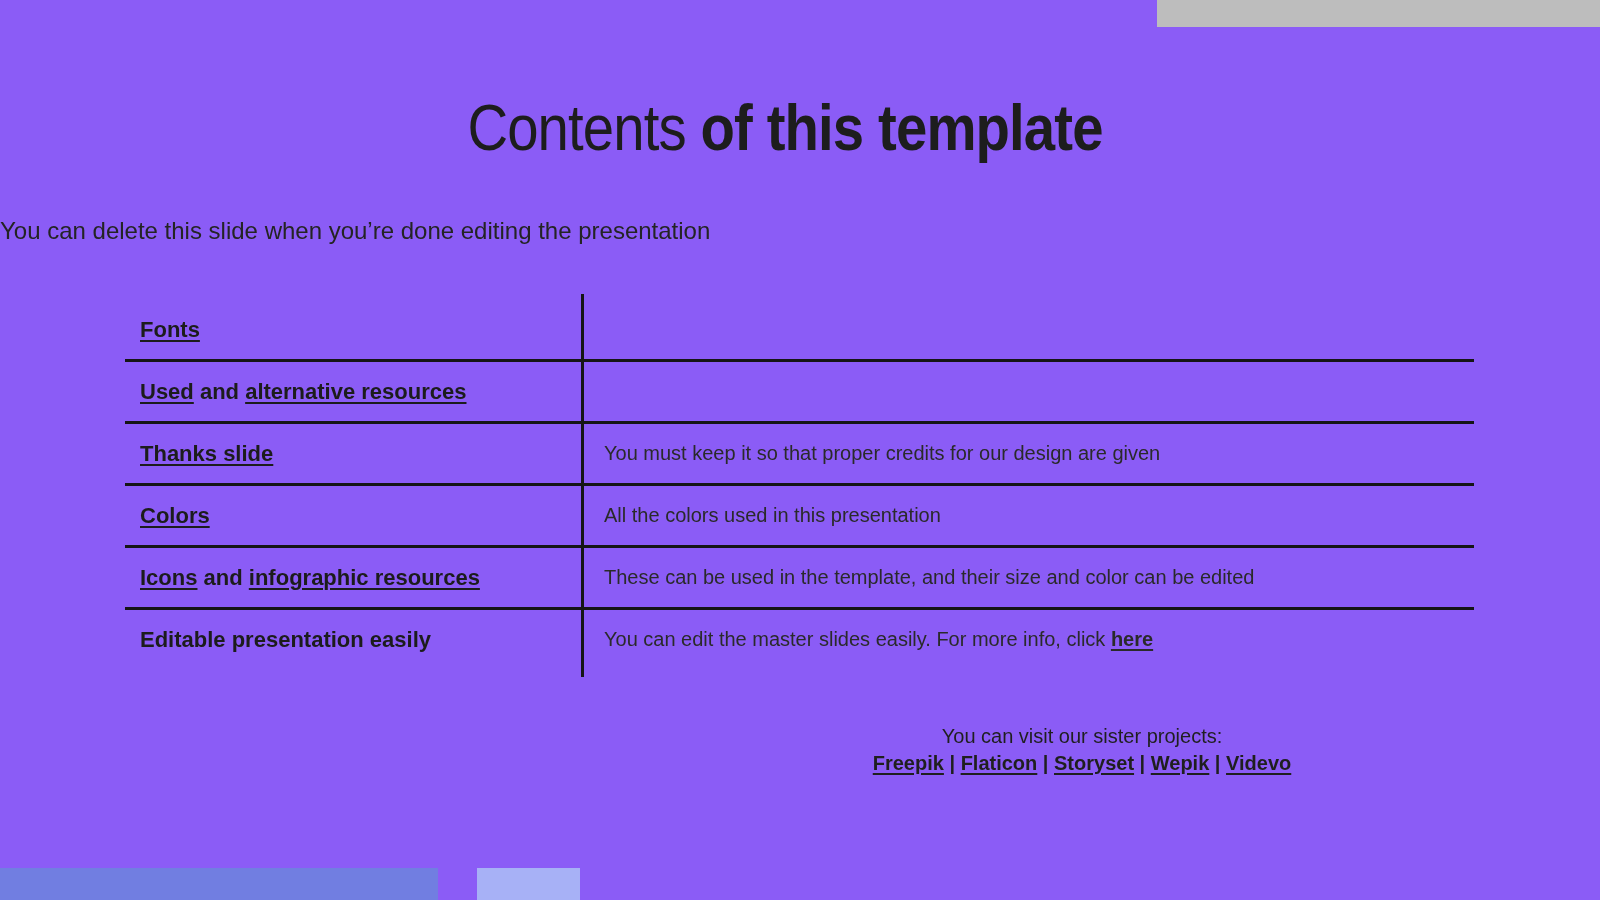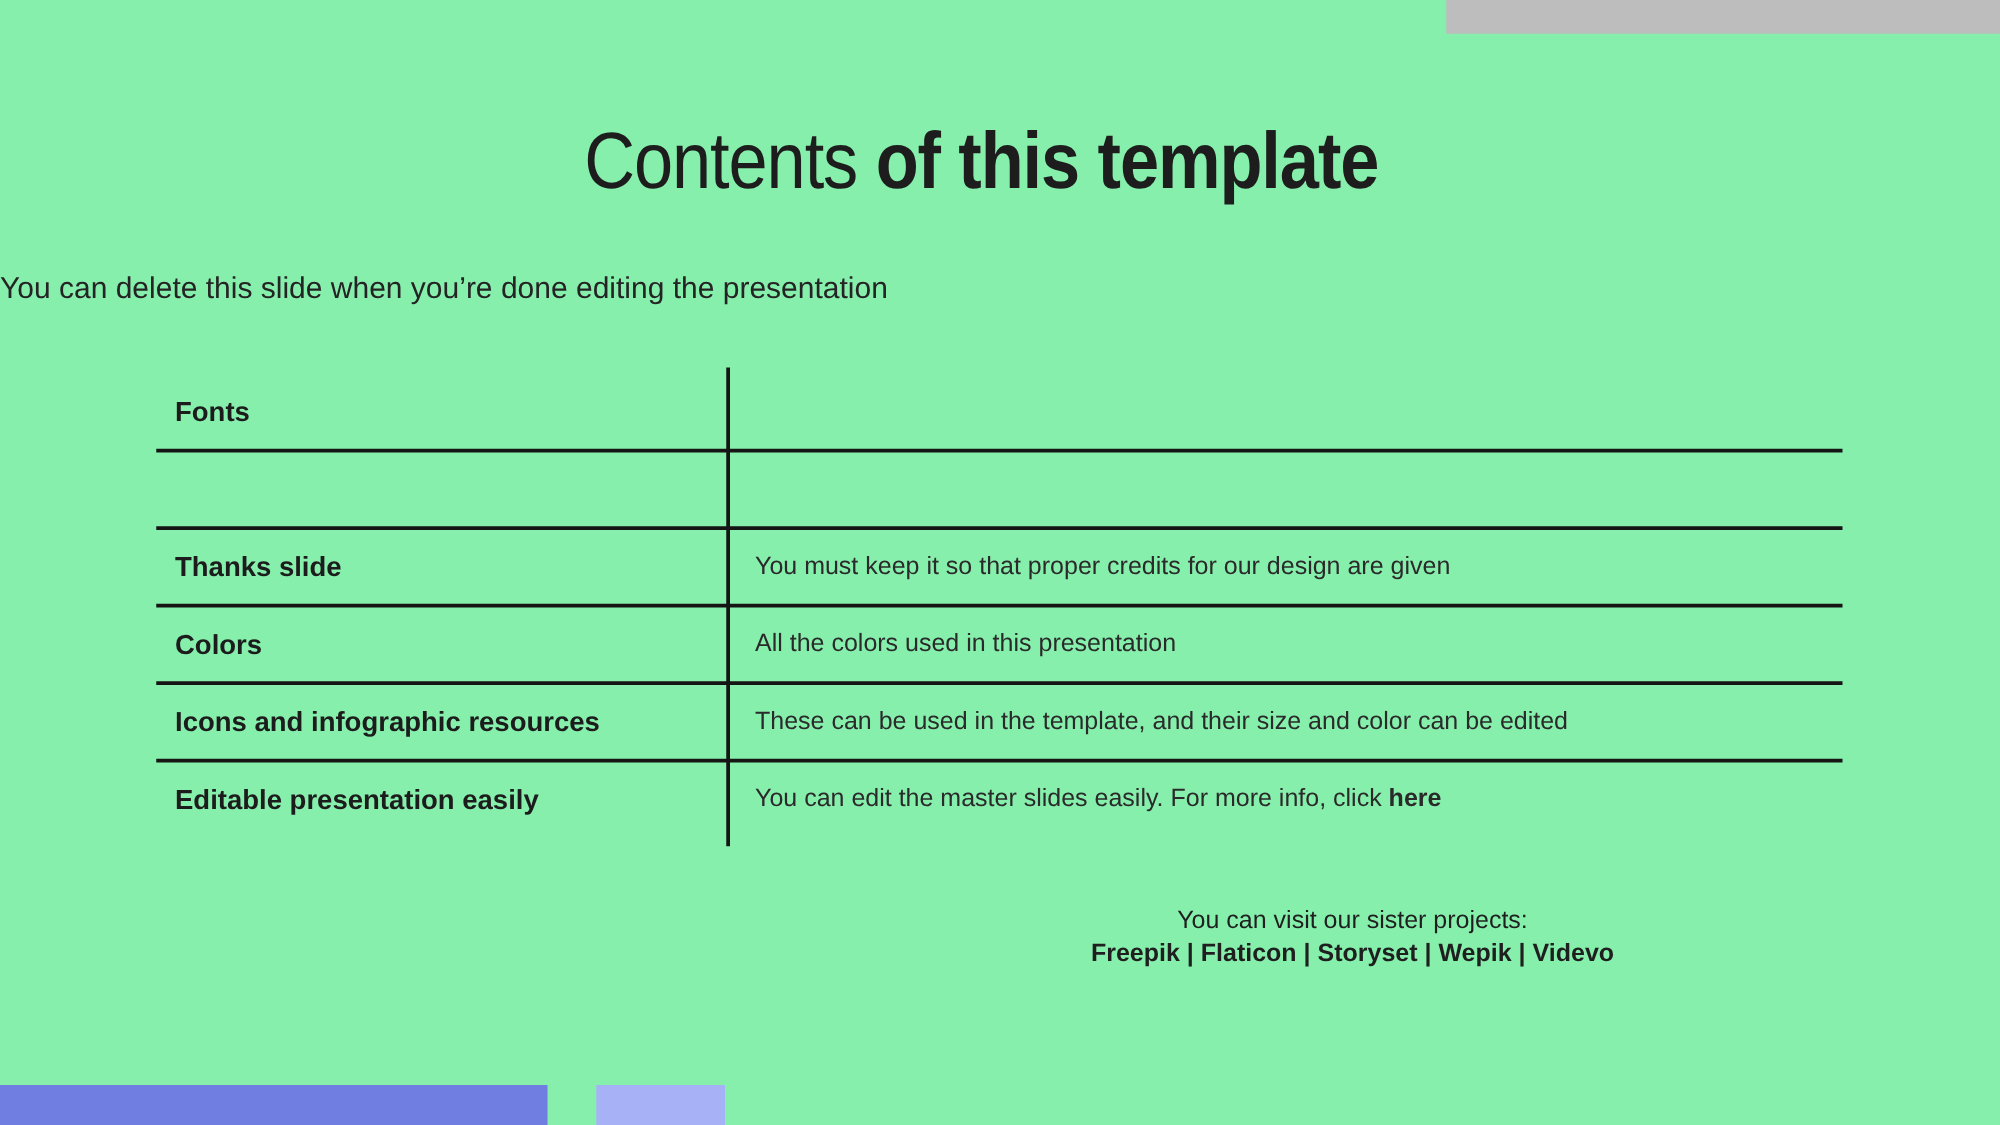--- a/index.html
+++ b/index.html
@@ -1,17 +1,17 @@
 <!DOCTYPE html>
 <html><head>
 <meta charset="utf-8">
 <style>
   html,body { margin:0; padding:0; background:#ffffff; }
   .slide {
-    position:relative; width:1600px; height:900px; background:#86efac;
+    position:relative; width:1600px; height:900px; background:#8b5cf6;
     font-family:"Liberation Sans", sans-serif; color:#1f1f1f; overflow:hidden;
   }
   
   .bar { position:absolute; }
   .bar-top-right   { top:0; left:1157px; width:443px; height:27px; }
   .bar-bottom-main { top:868px; left:0; width:438px; height:32px; }
   .bar-bottom-sec  { top:868px; left:477px; width:103px; height:32px; }
 
   
   .title {
@@ -40,21 +40,21 @@
   }
   .cell-desc {
     flex:1 1 auto; box-sizing:border-box;
     padding:6px 90px 6px 21px;
     font-size:20px; line-height:27px; color:#2a2a2a;
   }
   .v-divider {
     position:absolute; left:456px; top:-6px; width:3px; height:calc(100% + 14px);
     background:#151515;
   }
-  .u { text-decoration-thickness:2px; text-underline-offset:3px; }
+  .u { text-decoration:underline; text-decoration-thickness:2px; text-underline-offset:3px; }
   .b { font-weight:700; }
 
   
   .footer-block { position:absolute; top:723px; width:600px; text-align:center; font-size:20px; line-height:27px; }
   .footer-info   { left:187px; }
   .footer-sister { left:782px; }
   .footer-links { font-weight:700; }
   .footer-links .u { cursor:pointer; }
 </style>
 </head>
@@ -68,20 +68,21 @@
 
   <div class="subtitle">You can delete this slide when you’re done editing the presentation</div>
 
   <div class="ctable">
     <div class="v-divider"></div>
 
   <div class="t-row">
         <div class="cell-label"><span class="u">Fonts</span></div>
       </div>
       <div class="t-row">
+        <div class="cell-label"><span class="u">Used</span><span> and </span><span class="u">alternative resources</span></div>
       </div>
       <div class="t-row">
         <div class="cell-label"><span class="u">Thanks slide</span></div>
         <div class="cell-desc"><span>You must keep it so that proper credits for our design are given</span></div>
       </div>
       <div class="t-row">
         <div class="cell-label"><span class="u">Colors</span></div>
         <div class="cell-desc"><span>All the colors used in this presentation</span></div>
       </div>
       <div class="t-row">

